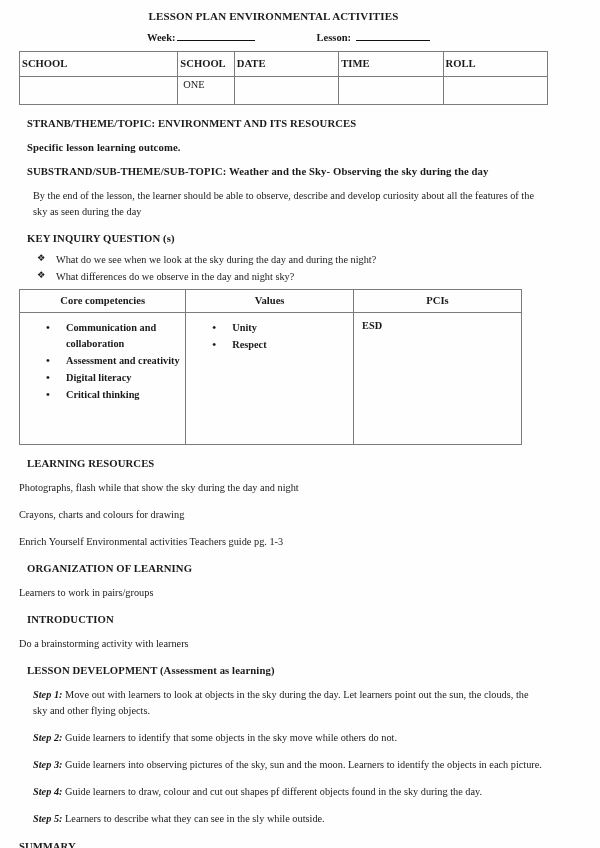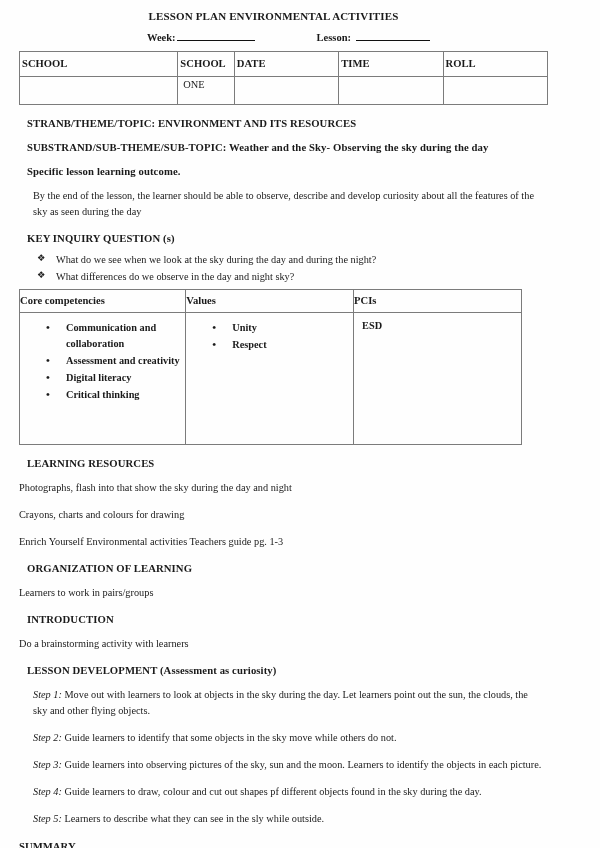--- a/index.html
+++ b/index.html
@@ -130,21 +130,21 @@
     font-size: 9.4px;
     color: #222;
   }
 
   
   .comp-table {
     width: 503px;
     margin-top: 4px;
   }
   .comp-table th {
-    text-align: left;
+    text-align: center;
     font-weight: bold;
     font-size: 10.6px;
     height: 22px;
     line-height: 22px;
   }
   .comp-table td {
     padding: 7px 4px 6px 4px;
     height: 118px;
   }
   .cc-col { width: 166px; }
@@ -176,21 +176,21 @@
   }
 
   
   p.step {
     margin: 11px 0 0 14px;
     font-size: 10.3px;
     line-height: 1.55;
     padding-right: 4px;
   }
   p.step .stepnum {
-    font-weight: normal;
+    font-weight: bold;
     font-style: italic;
   }
   h2.summary {
     font-size: 10.7px;
     font-weight: bold;
     margin: 13px 0 0 0;
   }
 </style>
 </head>
 <body>
@@ -224,23 +224,23 @@
           <td>ONE</td>
           <td></td>
           <td></td>
           <td></td>
         </tr>
       </tbody>
     </table>
 
     <h2 class="sect">STRANB/THEME/TOPIC: ENVIRONMENT AND ITS RESOURCES</h2>
 
+    <h2 class="sect">Specific lesson learning outcome.</h2>
+
     <h2 class="sect">SUBSTRAND/SUB-THEME/SUB-TOPIC: Weather and the Sky- Observing the sky during the day</h2>
-
-    <h2 class="sect">Specific lesson learning outcome.</h2>
 
     <p class="indent">By the end of the lesson, the learner should be able to observe, describe and develop curiosity about all the features of the sky as seen during the day</p>
 
     <h2 class="sect">KEY INQUIRY QUESTION (s)</h2>
 
     <ul class="diamond">
       <li>
         <span class="dia">❖</span>
         <span>What do we see when we look at the sky during the day and during the night?</span>
       </li>
@@ -293,31 +293,31 @@
             </ul>
           </td>
           <td>
             <div class="pci-text">ESD</div>
           </td>
         </tr>
       </tbody>
     </table>
 
     <h2 class="sect">LEARNING RESOURCES</h2>
-    <p class="body">Photographs, flash into that show the sky during the day and night</p>
+    <p class="body">Photographs, flash while that show the sky during the day and night</p>
     <p class="body">Crayons, charts and colours for drawing</p>
     <p class="body">Enrich Yourself Environmental activities Teachers guide pg. 1-3</p>
 
     <h2 class="sect">ORGANIZATION OF LEARNING</h2>
     <p class="body">Learners to work in pairs/groups</p>
 
     <h2 class="sect">INTRODUCTION</h2>
     <p class="body">Do a brainstorming activity with learners</p>
 
-    <h2 class="sect">LESSON DEVELOPMENT (Assessment as curiosity)</h2>
+    <h2 class="sect">LESSON DEVELOPMENT (Assessment as learning)</h2>
 
     <p class="step">
       <span class="stepnum">Step 1:</span>
       <span>Move out with learners to look at objects in the sky during the day. Let learners point out the sun, the clouds, the sky and other flying objects.</span>
     </p>
     <p class="step">
       <span class="stepnum">Step 2:</span>
       <span>Guide learners to identify that some objects in the sky move while others do not.</span>
     </p>
     <p class="step">

